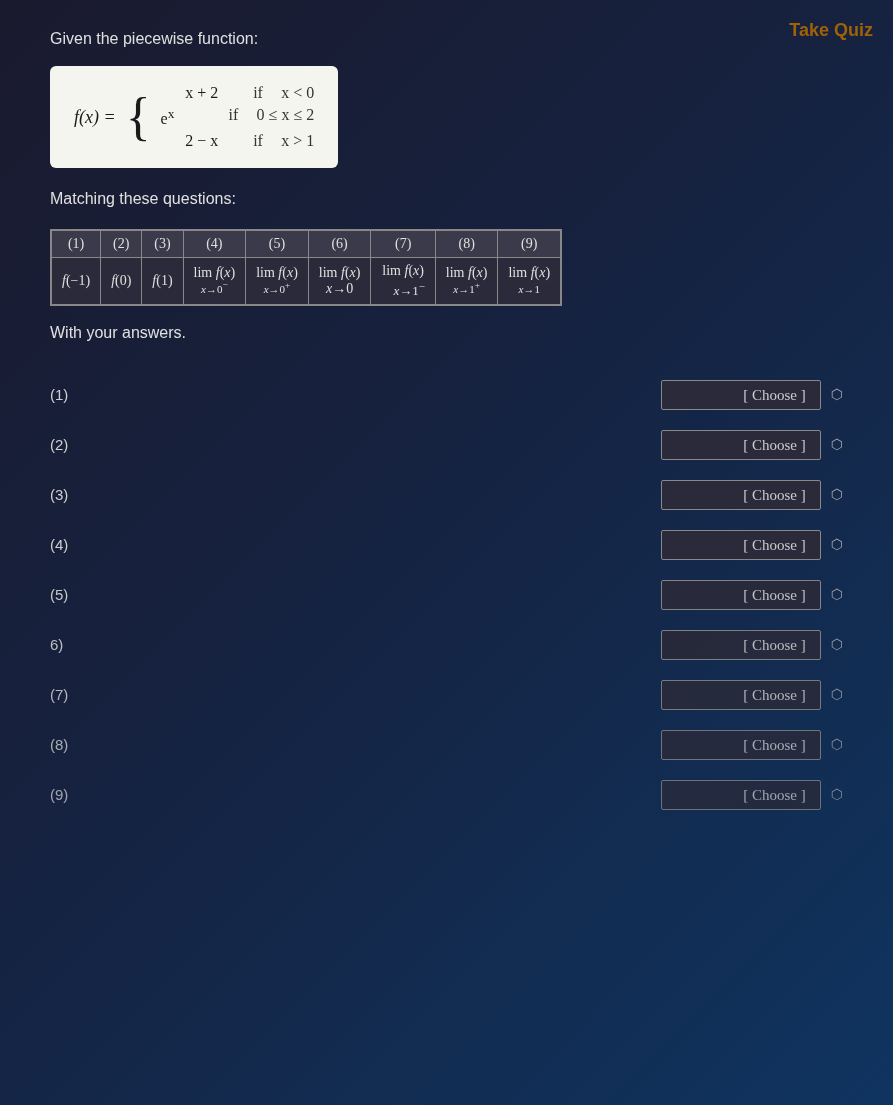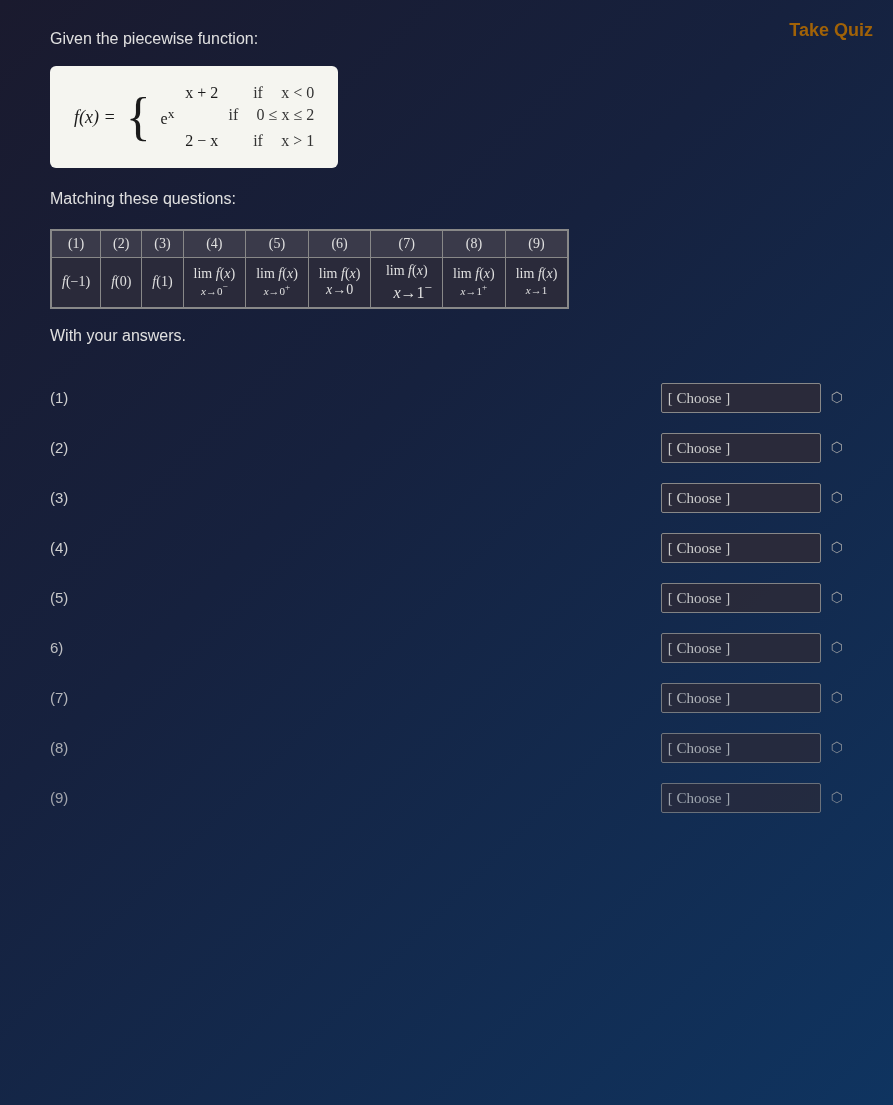--- a/index.html
+++ b/index.html
@@ -161,26 +161,26 @@
     .dropdown-wrapper {
       display: flex;
       align-items: center;
       gap: 10px;
     }
 
     .choose-dropdown {
       background: #2a2a3a;
       border: 1px solid #888;
       color: #ccc;
-      padding: 6px 6px;
+      padding: 6px 14px;
       font-size: 15px;
       font-family: Georgia, serif;
       cursor: pointer;
       min-width: 160px;
-      text-align: left;
+      text-align: right;
       border-radius: 2px;
       appearance: none;
       -webkit-appearance: none;
     }
 
     .dropdown-arrow {
       color: #aaa;
       font-size: 14px;
     }
 
@@ -250,21 +250,21 @@
         <td>
           lim <i>f</i>(<i>x</i>)<br><span style="font-size:11px;"><i>x</i>→0<sup>−</sup></span>
         </td>
         <td>
           lim <i>f</i>(<i>x</i>)<br><span style="font-size:11px;"><i>x</i>→0<sup>+</sup></span>
         </td>
         <td>
           lim <i>f</i>(<i>x</i>)<br><span style="font-size:14px;"><i>x</i>→0</span>
         </td>
         <td>
-          lim <i>f</i>(<i>x</i>)<br><span style="font-size:16px;margin-left:12px;"><i>x</i>→1<sup>−</sup></span>
+          lim <i>f</i>(<i>x</i>)<br><span style="font-size:13px;margin-left:12px;"><i>x</i>→1<sup>−</sup></span>
         </td>
         <td>
           lim <i>f</i>(<i>x</i>)<br><span style="font-size:11px;"><i>x</i>→1<sup>+</sup></span>
         </td>
         <td>
           lim <i>f</i>(<i>x</i>)<br><span style="font-size:11px;"><i>x</i>→1</span>
         </td>
       </tr>
     </tbody>
       </table>

